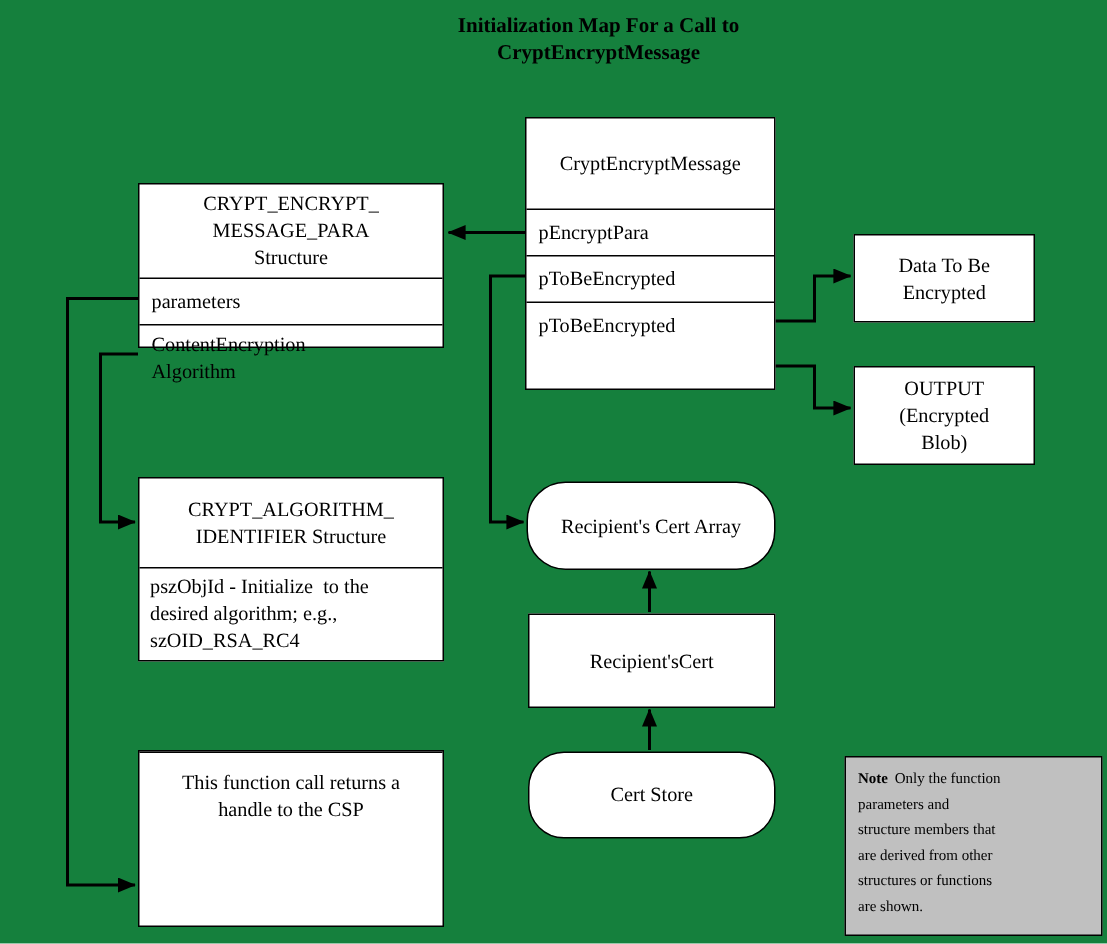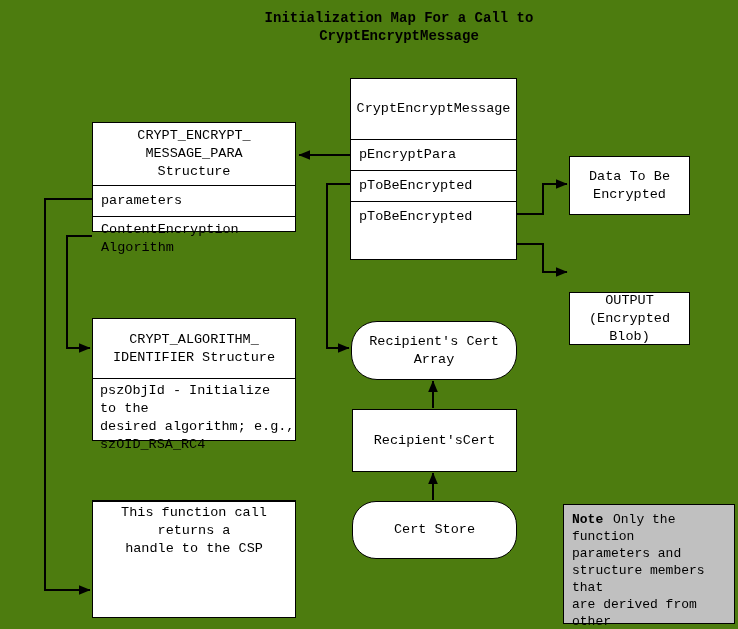--- a/index.html
+++ b/index.html
@@ -2,22 +2,22 @@
 <html><head>
 <meta charset="utf-8">
 <style>
   html, body {
     margin: 0; padding: 0;
     background: #ffffff;
   }
   #canvas {
     position: relative;
     width: 738px; height: 629px;
-    background: #4d7c0f;
-    font-family: Liberation Mono, monospace;
+    background: #15803d;
+    font-family: Liberation Serif, serif;
     color: #000000;
     overflow: hidden;
   }
   .title {
     position: absolute;
     left: 60px; top: 9px; width: 678px;
     text-align: center;
     font-size: 14px; font-weight: bold;
     line-height: 18px;
     white-space: pre-wrap;
@@ -57,21 +57,21 @@
   #box-cem .hdr { height: 60px; }
   #box-cem .row { height: 30px; }
   
   #box-para { left: 92px; top: 122px; width: 204px; height: 110px; }
   #box-para .hdr { height: 62px; }
   #box-para .row-1 { height: 30px; }
   #box-para .row-2 { height: 43px; }
   
   #box-data { left: 569px; top: 156px; width: 121px; height: 59px; }
   
-  #box-output { left: 569px; top: 244px; width: 121px; height: 53px; margin-top: 48px; }
+  #box-output { left: 569px; top: 244px; width: 121px; height: 66px; }
   
   #box-algo { left: 92px; top: 318px; width: 204px; height: 123px; }
   #box-algo .hdr { height: 59px; }
   #box-algo .body {
     border-top: 1px solid #000000;
     height: 62px; padding: 3px 0 0 7px;
     white-space: pre-wrap;
   }
   
   #box-certarray { left: 351px; top: 321px; width: 166px; height: 59px; border-radius: 26px; }
@@ -86,21 +86,21 @@
     border-top: 1px solid #000000;
     height: 58px;
     display: flex; align-items: center; justify-content: center;
     text-align: center;
     white-space: pre-wrap;
   }
   
   #box-note {
     left: 563px; top: 504px; width: 172px; height: 120px;
     background: #c0c0c0;
-    font-size: 13px; line-height: 17px;
+    font-size: 10px; line-height: 17px;
     padding: 6px 6px 0 8px;
   }
   #box-note .note-label { font-weight: bold; margin-right: 2px; }
   #box-note .note-text { white-space: pre-wrap; }
 </style>
 </head>
 <body>
 
 <div id="canvas">
 

